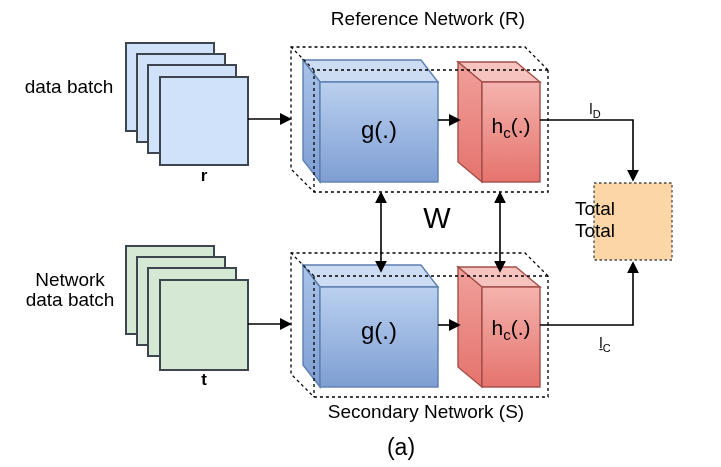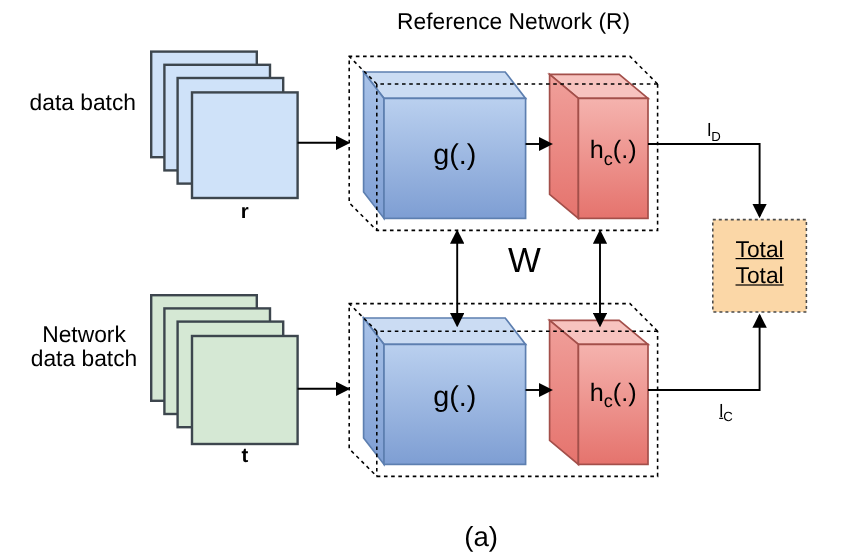--- a/index.html
+++ b/index.html
@@ -107,20 +107,21 @@
     <line class="wire" x1="438" y1="120" x2="459" y2="120" marker-end="url(#arr)"></line>
     <path class="wire" d="M540,120 L633,120 L633,180" marker-end="url(#arr)"></path>
     <line class="wire" x1="248" y1="324" x2="290" y2="324" marker-end="url(#arr)"></line>
     <line class="wire" x1="438" y1="325" x2="459" y2="325" marker-end="url(#arr)"></line>
     <path class="wire" d="M540,325 L633,325 L633,263" marker-end="url(#arr)"></path>
     <line class="wire" x1="381" y1="193" x2="381" y2="271" marker-start="url(#arr)" marker-end="url(#arr)"></line>
     <line class="wire" x1="500" y1="193" x2="500" y2="271" marker-start="url(#arr)" marker-end="url(#arr)"></line>
   </svg>
 
   <div class="lbl f16" style="left:428px;top:19px;">Reference Network (R)</div>
+  <div class="lbl f16" style="left:426px;top:412px;">Secondary Network (S)</div>
 
   <div class="lbl f16" style="left:69px;top:87px;line-height:20px;">
     <div>data batch</div>
   </div>
   <div class="lbl f16" style="left:70px;top:290px;line-height:20px;">
     <div>Network</div>
     <div>data batch</div>
   </div>
 
   <div class="lbl sym" style="left:204px;top:176px;">r</div>
@@ -130,19 +131,19 @@
   <div class="lbl gtxt" style="left:379px;top:331px;">g(.)</div>
 
   <div class="lbl htxt" style="left:511px;top:128px;"><span>h</span><sub>c</sub><span>(.)</span></div>
   <div class="lbl htxt" style="left:511px;top:330px;"><span>h</span><sub>c</sub><span>(.)</span></div>
 
   <div class="lbl wtxt" style="left:437px;top:218px;">W</div>
 
   <div class="lbl otxt" style="left:595px;top:99px;margin-top:12px;"><span>l</span><sub>D</sub></div>
   <div class="lbl otxt" style="left:605px;top:345px;text-decoration:underline;"><span>l</span><sub>C</sub></div>
 
-  <div class="lbl loss-lbl" style="left:633px;top:220px;text-decoration:underline;">
+  <div class="lbl loss-lbl" style="left:595px;top:220px;">
     <div>Total</div>
     <div>Total</div>
   </div>
 
   <div class="lbl cap" style="left:401px;top:447px;">(a)</div>
 </div>
 
 </body></html>

